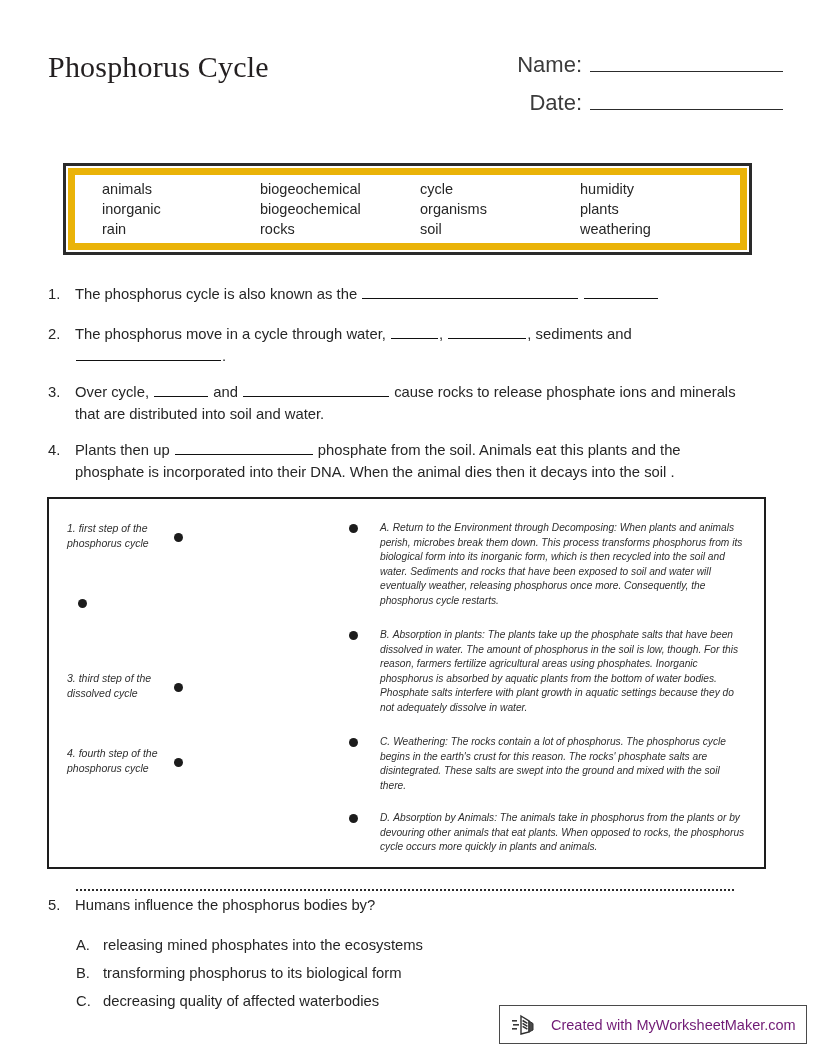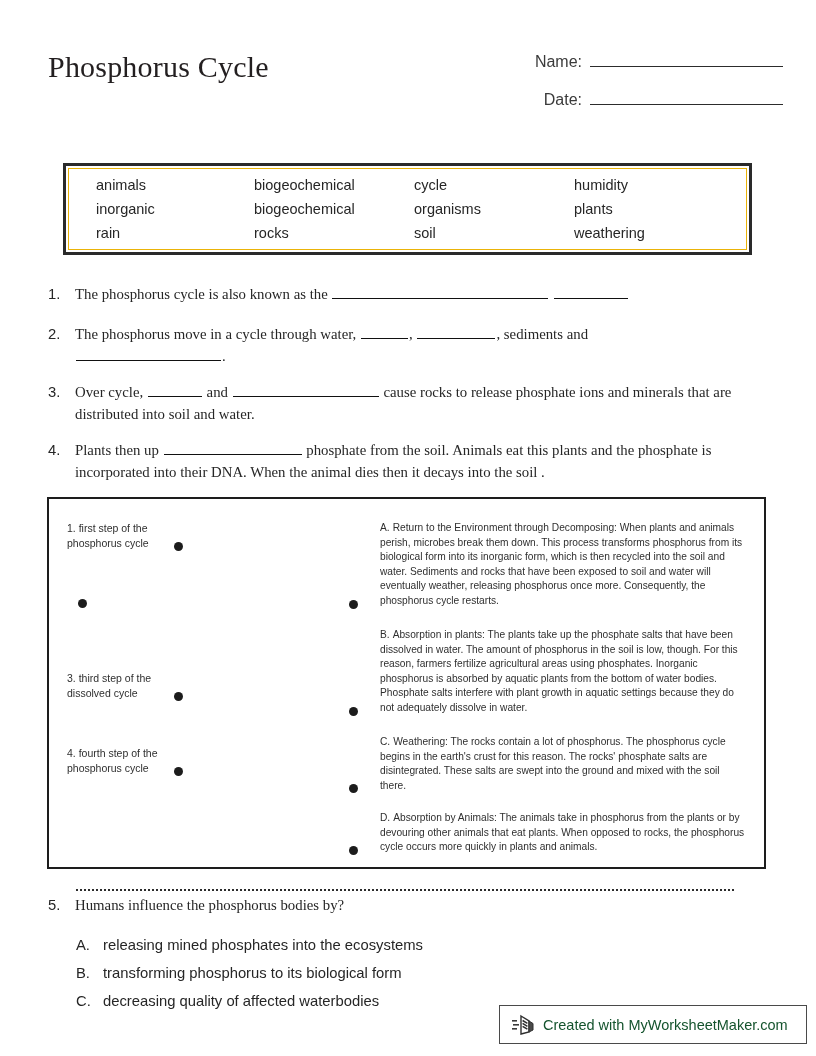--- a/index.html
+++ b/index.html
@@ -34,21 +34,21 @@
     letter-spacing: 0.2px;
     white-space: nowrap;
   }
   .meta-field {
     position: absolute;
     display: flex;
     align-items: baseline;
     white-space: nowrap;
   }
   .meta-label {
-    font-size: 16px;
+    font-size: 22px;
     color: #3b3b3b;
     text-align: right;
     width: 84px;
     margin-right: 8px;
   }
   .meta-rule {
     display: inline-block;
     width: 193px;
     border-bottom: 1.6px solid #2c2c2c;
     height: 14px;
@@ -65,21 +65,21 @@
     height: 92px;
     box-sizing: border-box;
     border: 3px solid #2a2a2a;
     background: #fff;
     padding: 2px;
   }
   .wordbank-inner {
     width: 100%;
     height: 100%;
     box-sizing: border-box;
-    border: 1px solid #eab308;
+    border: 7px solid #eab308;
     display: grid;
     grid-template-columns: 158px 160px 160px auto;
     grid-template-rows: repeat(3, 1fr);
     align-items: center;
     padding: 4px 0 4px 27px;
   }
   .wb-word {
     font-size: 14.5px;
     color: #262626;
     line-height: 16px;
@@ -98,21 +98,20 @@
   .q-num {
     position: absolute;
     left: 0;
     top: 0;
     width: 26px;
     text-align: left;
   }
   .q-body {
     margin-left: 27px;
     display: block;
-    font-family: Liberation Serif, serif;
   }
   .blank {
     display: inline-block;
     border-bottom: 1.9px solid #111;
     height: 13px;
     vertical-align: baseline;
     margin: 0 1px;
   }
   #q1 { top: 283px; }
   #q2 { top: 323px; }
@@ -132,22 +131,23 @@
   }
   .match-left {
     position: absolute;
     left: 18px;
     top: 22px;
     width: 155px;
   }
   .ml-item {
     position: absolute;
     display: flex;
-    align-items: flex-end;
+    align-items: center;
     width: 155px;
+    font-style: italic;
   }
   .ml-text {
     font-size: 10.5px;
     line-height: 15px;
     color: #2f2f2f;
     width: 96px;
   }
   .dot {
     width: 9px;
     height: 9px;
@@ -161,22 +161,23 @@
   }
   .match-right {
     position: absolute;
     left: 300px;
     top: 22px;
     width: 400px;
   }
   .mr-item {
     position: absolute;
     display: flex;
-    align-items: flex-end;
+    align-items: flex-start;
     width: 400px;
+    font-style: italic;
   }
   .mr-dot {
     margin-top: 3px;
     margin-right: 22px;
   }
   .mr-text {
     font-size: 10.2px;
     line-height: 14.6px;
     color: #2f2f2f;
     width: 365px;
@@ -233,22 +234,23 @@
     padding-left: 12px;
   }
   .footer-logo {
     width: 24px;
     height: 24px;
     flex: none;
     margin-right: 7px;
   }
   .footer-text {
     font-size: 14.5px;
-    color: #14532d;
+    color: #701a75;
     white-space: nowrap;
+    margin-left: 8px;
   }
 </style>
 </head>
 <body>
 
 <div class="page">
 
   <div class="title">Phosphorus Cycle</div>
 
   <div class="meta-field" id="name-field">

